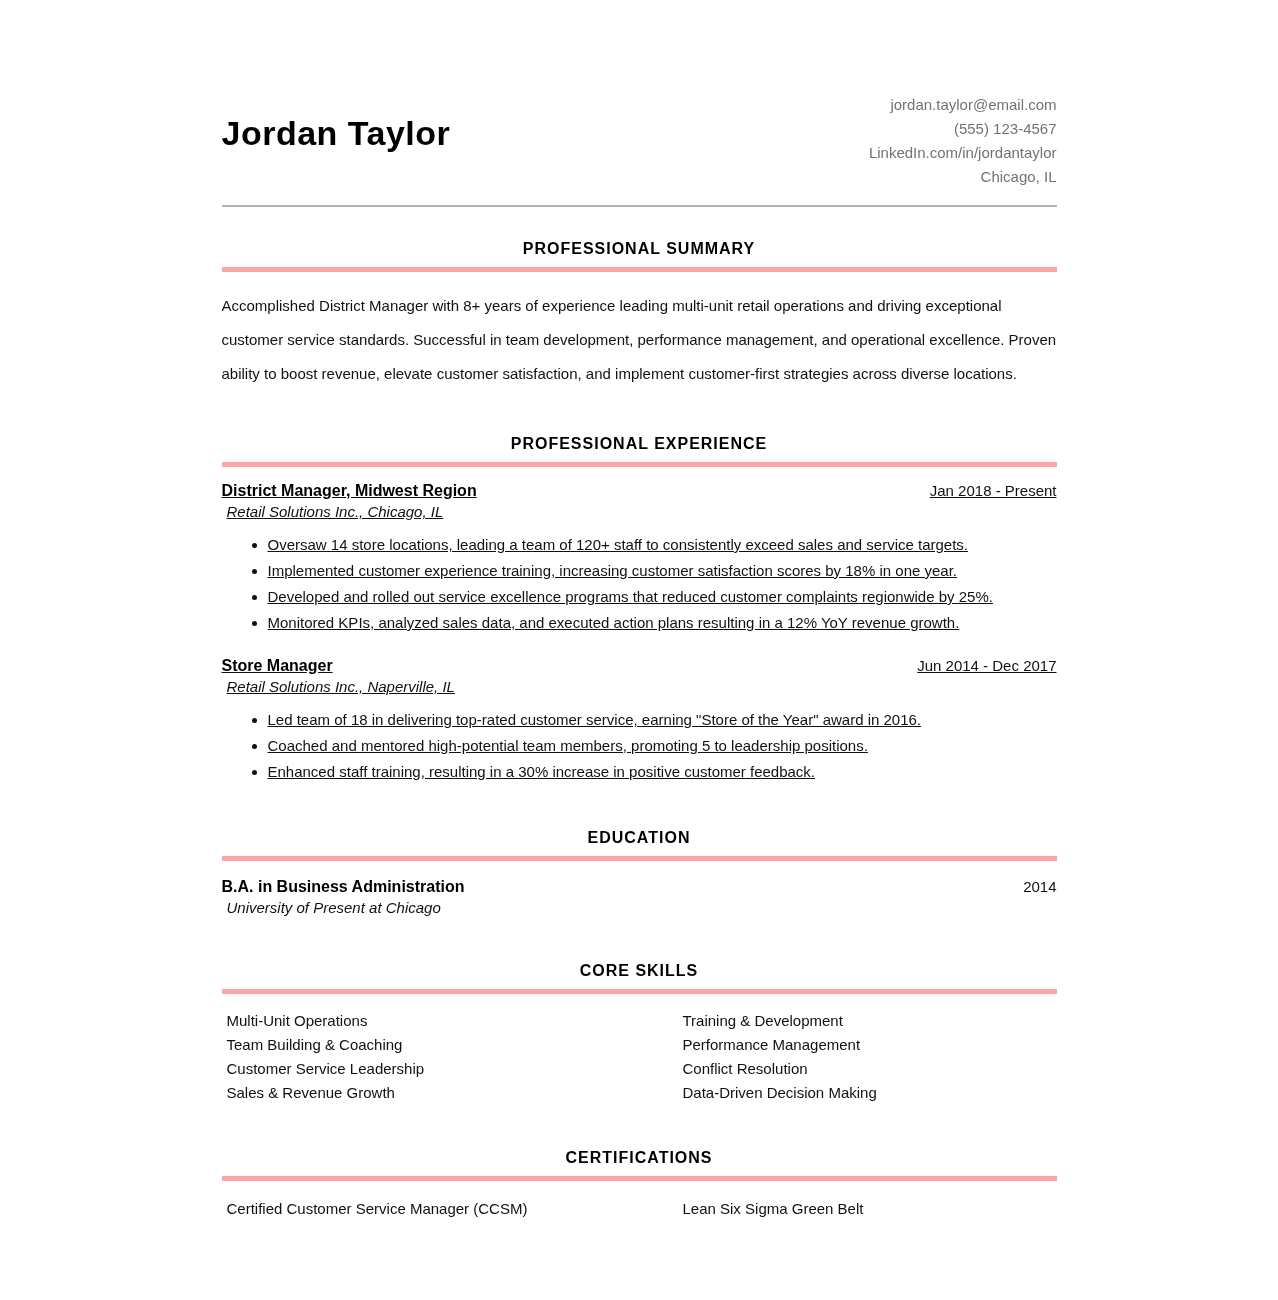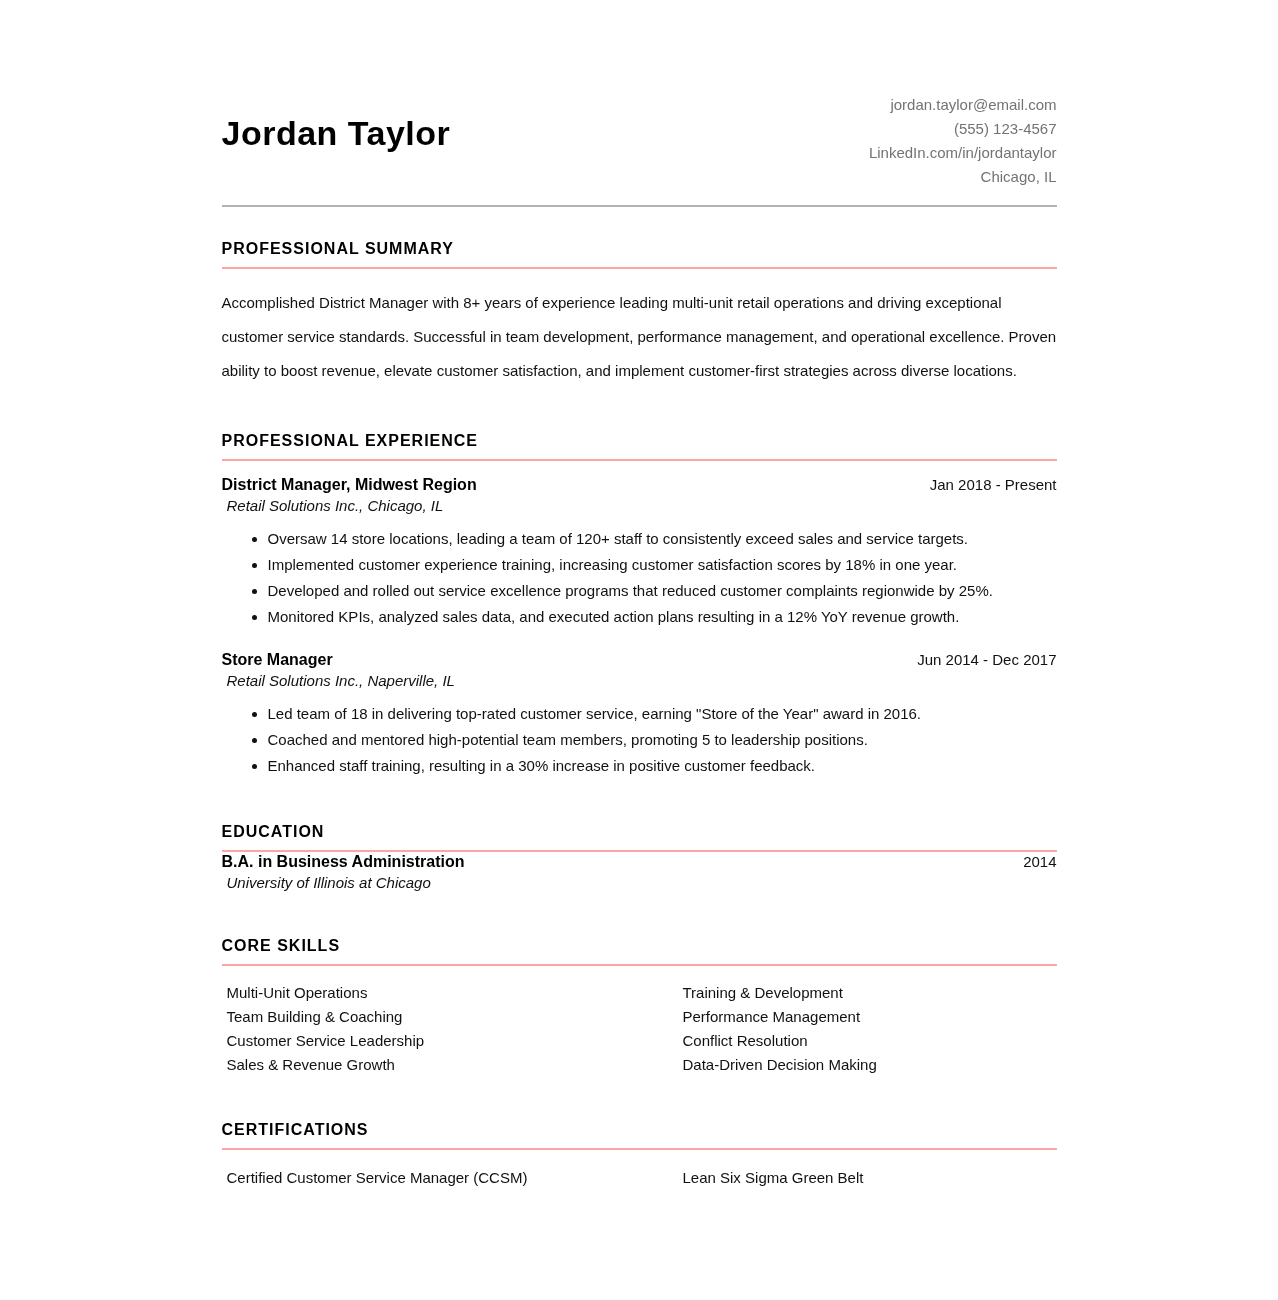--- a/index.html
+++ b/index.html
@@ -46,33 +46,34 @@
     margin-top: 16px;
   }
 
   
   .section-title {
     font-size: 16px;
     font-weight: bold;
     color: #000000;
     letter-spacing: 1px;
     padding-bottom: 9px;
-    border-bottom: 2px solid #fca5a5;
+    border-bottom: 5px solid #fca5a5;
     margin-top: 44px;
+    text-align: center;
   }
   .section-summary .section-title { margin-top: 33px; }
 
   .summary-text {
     margin-top: 17px;
     font-size: 15px;
     line-height: 34px;
   }
 
   
-  .job { margin-top: 14px; }
+  .job { margin-top: 14px; text-decoration: underline; }
   .job + .job { margin-top: 20px; }
   .job-head, .edu-head {
     display: flex;
     justify-content: space-between;
     align-items: baseline;
   }
   .job-role, .edu-degree {
     font-size: 16px;
     font-weight: bold;
     color: #000000;
@@ -91,21 +92,21 @@
   }
   .job-bullets {
     list-style: disc;
     padding-left: 46px;
     margin-top: 10px;
     font-size: 15px;
     line-height: 26px;
   }
 
   
-  .edu-block { }
+  .edu-block { margin-top: 16px; }
 
   
   .two-col {
     display: grid;
     grid-template-columns: 428px 1fr;
     margin-top: 15px;
     padding-left: 5px;
     font-size: 15px;
     line-height: 24px;
     gap: 28px;
@@ -166,21 +167,21 @@
       </div>
     </div>
 
     <div class="section-education">
       <div class="section-title">EDUCATION</div>
       <div class="edu-block">
         <div class="edu-head">
           <div class="edu-degree">B.A. in Business Administration</div>
           <div class="edu-year">2014</div>
         </div>
-        <div class="edu-school">University of Illinois at Chicago</div>
+        <div class="edu-school">University of Present at Chicago</div>
       </div>
     </div>
 
     <div class="section-skills">
       <div class="section-title">CORE SKILLS</div>
       <div class="two-col">
         <div class="col-list">
           <div>Multi-Unit Operations</div>
           <div>Team Building &amp; Coaching</div>
           <div>Customer Service Leadership</div>

